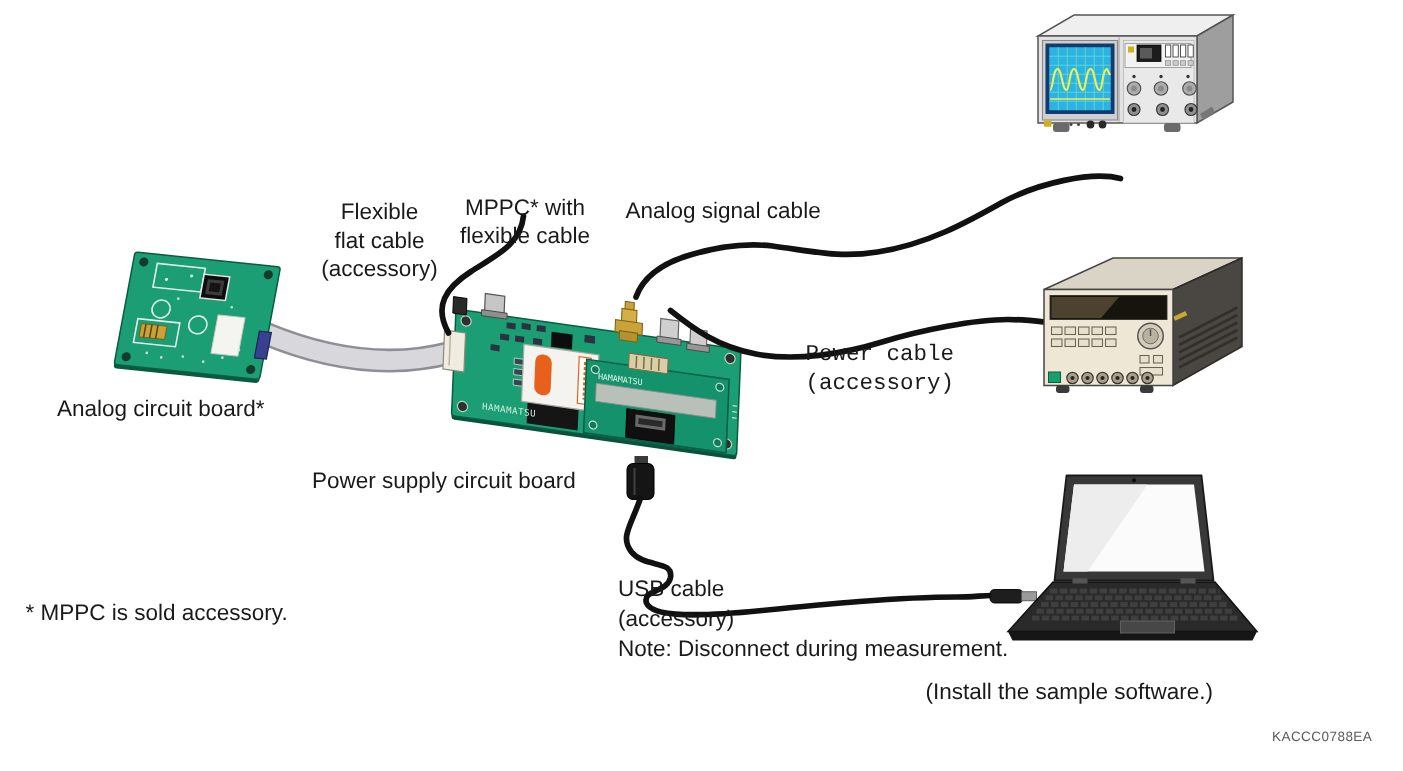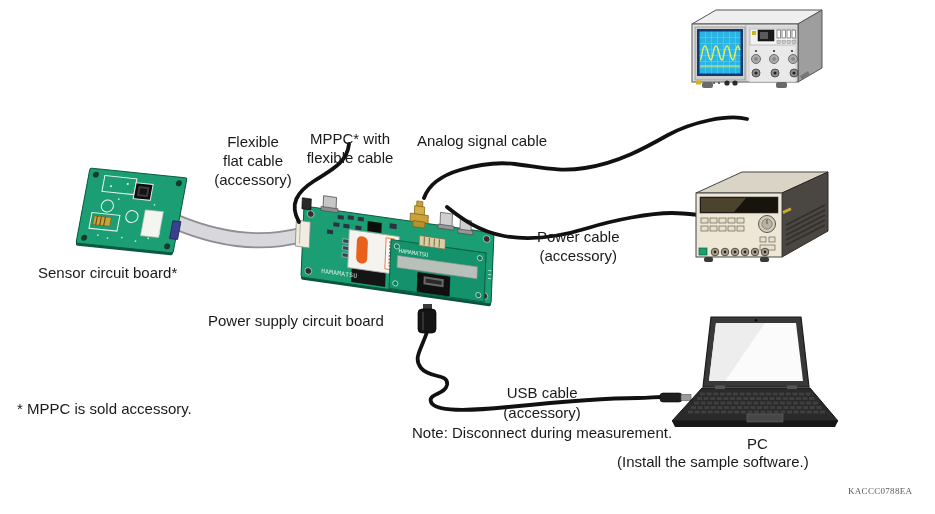--- a/index.html
+++ b/index.html
@@ -4,24 +4,23 @@
 <style>
   html,body{margin:0;padding:0;background:#fff;}
   #canvas{
     position:relative;width:935px;height:514px;background:#ffffff;overflow:hidden;
     font-family:"Liberation Sans","DejaVu Sans",sans-serif;color:#1a1a1a;
   }
   #art{position:absolute;left:0;top:0;}
   .lbl{
     position:absolute;font-size:15px;line-height:19px;color:#1a1a1a;
     white-space:pre-line;
-    text-align:center;
   }
   .center{text-align:center;}
-  .code{font-size:9px;color:#5a5a5a;letter-spacing:.3px;font-family:Liberation Serif, serif;}
+  .code{font-size:9px;color:#5a5a5a;letter-spacing:.3px;}
   .usb-note{line-height:20px;}
 </style>
 </head>
 <body>
 
 <div id="canvas">
 
 <svg id="art" width="935" height="514" viewBox="0 0 935 514">
 
   <g>
@@ -326,25 +325,24 @@
     <rect x="80" y="99" width="36" height="8" fill="#474747" stroke="#666" stroke-width=".6"></rect>
   </g>
 </svg>
 
 <div class="lbl center" style="left:285px;top:85px;width:130px;margin-top:44px;">MPPC* with
 flexible cable</div>
 <div class="lbl center" style="left:193px;top:132px;width:120px;">Flexible
 flat cable
 (accessory)</div>
 <div class="lbl" style="left:417px;top:131px;">Analog signal cable</div>
-<div class="lbl" style="left:537px;top:227px;">Power cable
+<div class="lbl" style="left:537px;top:227px;font-family:Liberation Mono, monospace;">Power cable
 (accessory)</div>
-<div class="lbl" style="left:38px;top:263px;">Sensor circuit board*</div>
+<div class="lbl" style="left:38px;top:263px;">Analog circuit board*</div>
 <div class="lbl" style="left:208px;top:311px;">Power supply circuit board</div>
 <div class="lbl usb-note" style="left:412px;top:383px;">USB cable
 (accessory)
 Note: Disconnect during measurement.</div>
 <div class="lbl" style="left:17px;top:399px;">* MPPC is sold accessory.</div>
-<div class="lbl center" style="left:700px;top:434px;width:115px;">PC</div>
 <div class="lbl" style="left:617px;top:452px;">(Install the sample software.)</div>
 <div class="lbl code" style="left:848px;top:482px;">KACCC0788EA</div>
 
 </div>
 
 </body></html>

